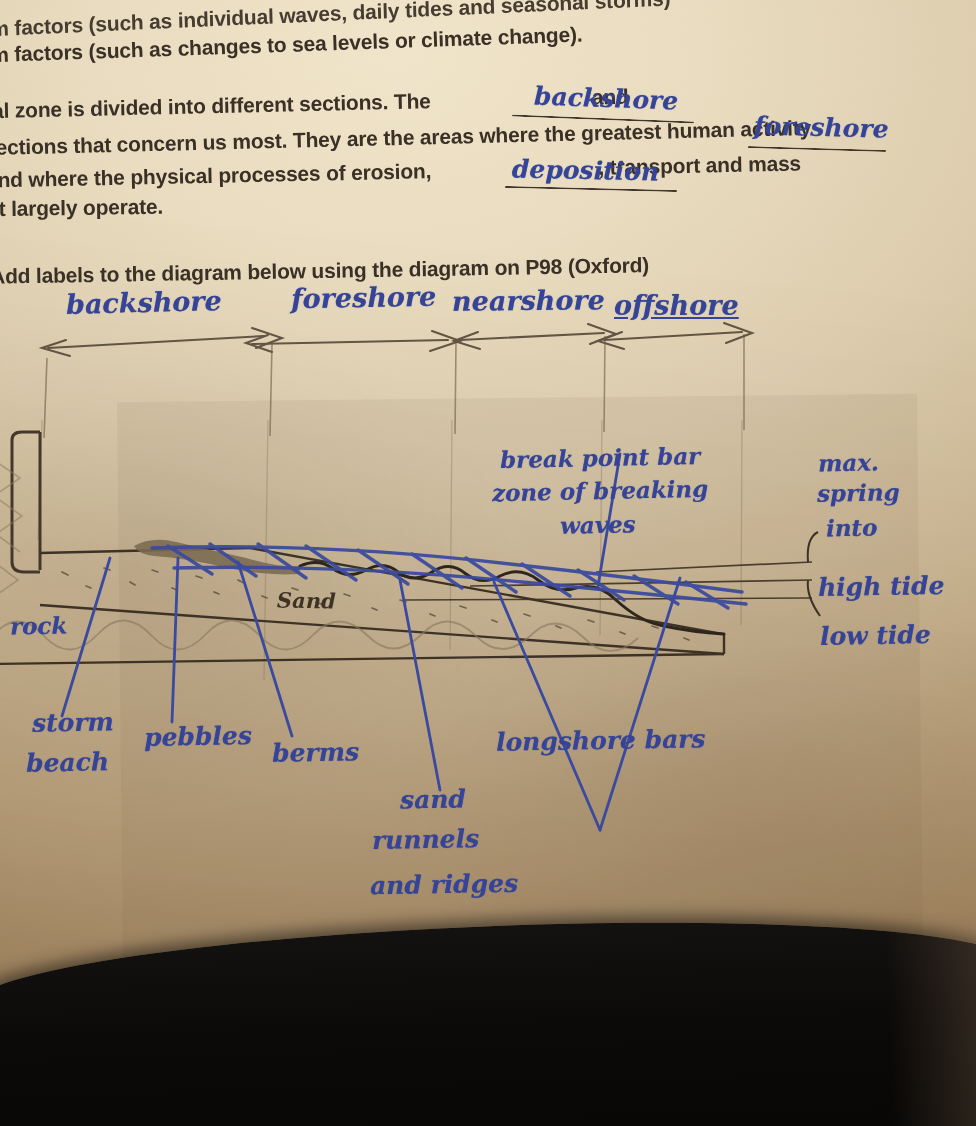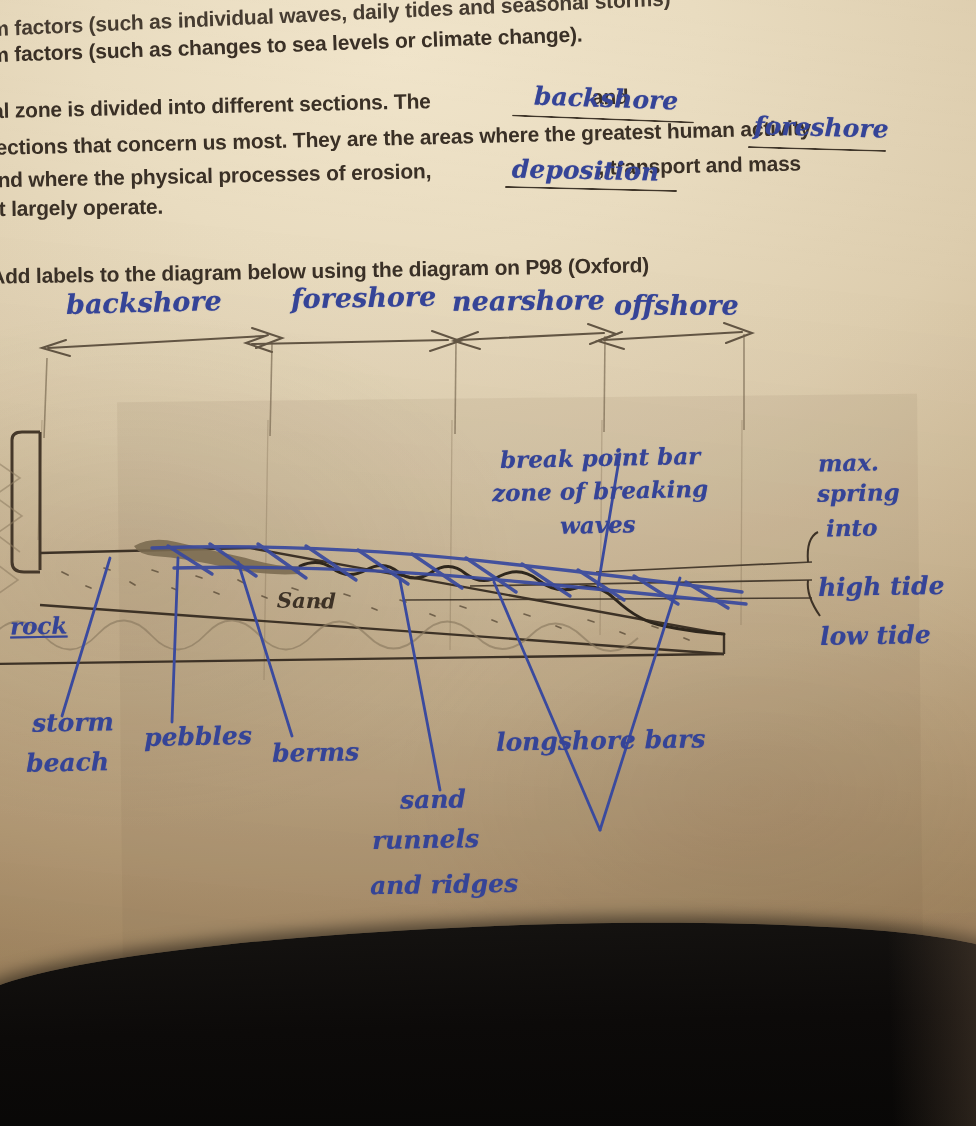--- a/index.html
+++ b/index.html
@@ -131,21 +131,21 @@
   <div class="ruleline rule2"></div>
   <div class="ruleline rule3"></div>
 
   <div class="hw mid" style="left:534px;top:84px;transform:rotate(2.0deg);">backshore</div>
   <div class="hw mid" style="left:754px;top:113px;transform:rotate(1.4deg);">foreshore</div>
   <div class="hw mid" style="left:512px;top:156px;transform:rotate(1.2deg);">deposition</div>
 
   <div class="hw big" style="left:66px;top:287px;transform:rotate(-1.4deg);">backshore</div>
   <div class="hw big" style="left:291px;top:282px;transform:rotate(-1.0deg);">foreshore</div>
   <div class="hw big" style="left:452px;top:285px;transform:rotate(-.6deg);">nearshore</div>
-  <div class="hw big" style="left:614px;top:290px;transform:rotate(0deg);">offshore</div>
+  <div class="hw big" style="left:614px;top:290px;transform:rotate(0deg);text-decoration:underline;">offshore</div>
 
   <div class="ink" style="left:0;top:310px;">
     <svg width="790" height="130" viewBox="0 0 790 130">
       <g stroke="#514434" stroke-width="2.1" fill="none" stroke-linecap="round" opacity=".88">
 
         <path d="M48 38 L264 26"></path>
         <path d="M66 30 L42 38 L70 46"></path>
         <path d="M252 18 L282 28 L256 38"></path>
 
         <path d="M252 34 L448 30"></path>
@@ -307,21 +307,21 @@
         <path d="M400 40 L440 250"></path>
 
         <path d="M494 42 L600 290"></path>
         <path d="M600 290 L680 38"></path>
 
         <path d="M598 46 L620 -86"></path>
       </g>
     </svg>
   </div>
 
-  <div class="hw sml" style="left:10px;top:612px;transform:rotate(-1deg);text-decoration:underline;">rock</div>
+  <div class="hw sml" style="left:10px;top:612px;transform:rotate(-1deg);">rock</div>
 
   <div class="hw sml" style="left:500px;top:444px;transform:rotate(-1.2deg);">break point bar</div>
   <div class="hw sml" style="left:492px;top:477px;transform:rotate(-1.2deg);">zone of breaking</div>
   <div class="hw sml" style="left:560px;top:511px;transform:rotate(-1.2deg);">waves</div>
 
   <div class="hw sml" style="left:818px;top:449px;transform:rotate(-1deg);">max.</div>
   <div class="hw sml" style="left:817px;top:479px;transform:rotate(-1deg);">spring</div>
   <div class="hw sml" style="left:826px;top:514px;transform:rotate(-1deg);">into</div>
 
   <div class="hw mid" style="left:818px;top:572px;transform:rotate(-1deg);">high tide</div>

